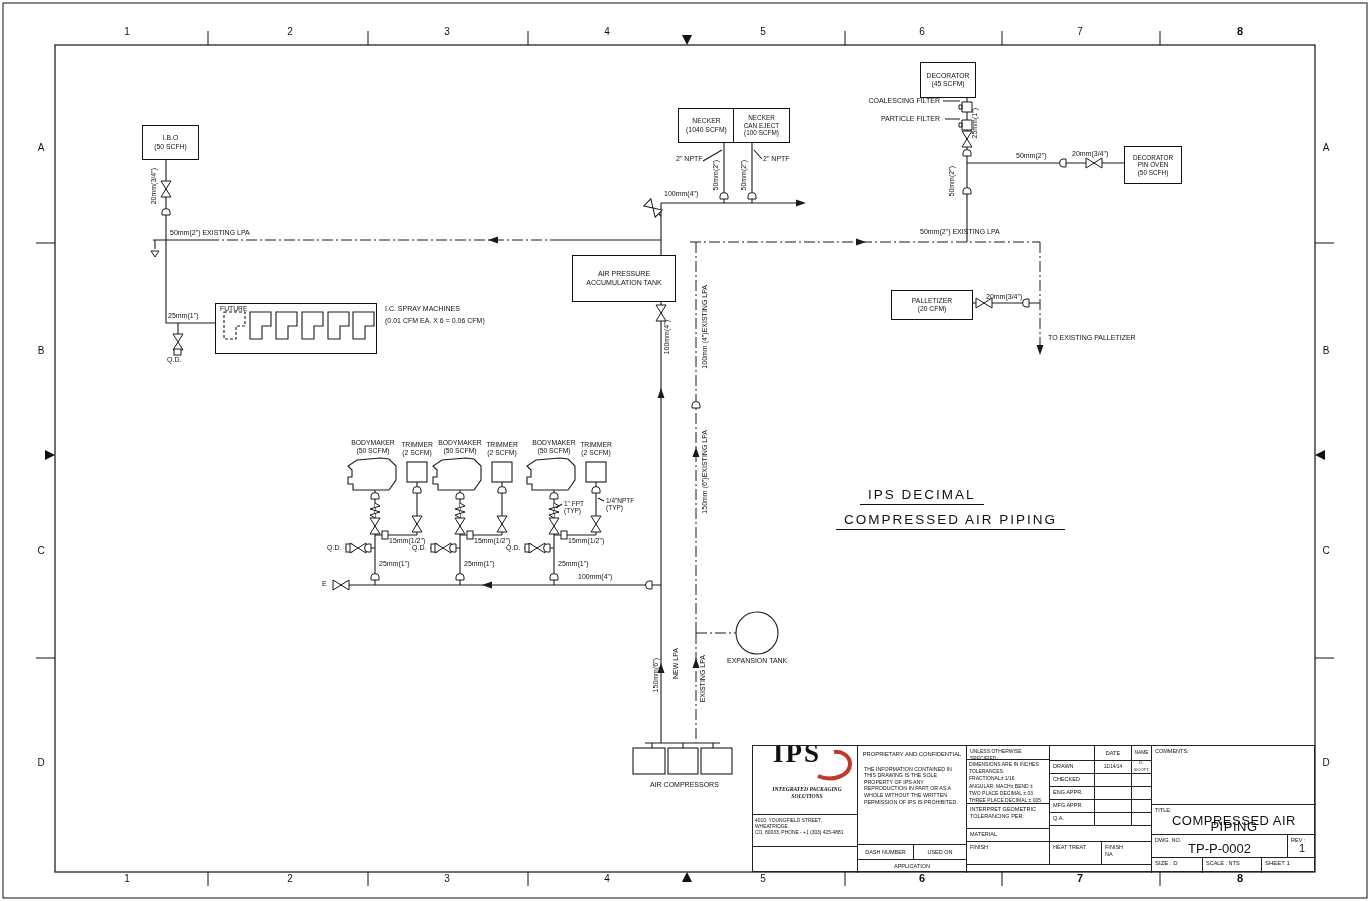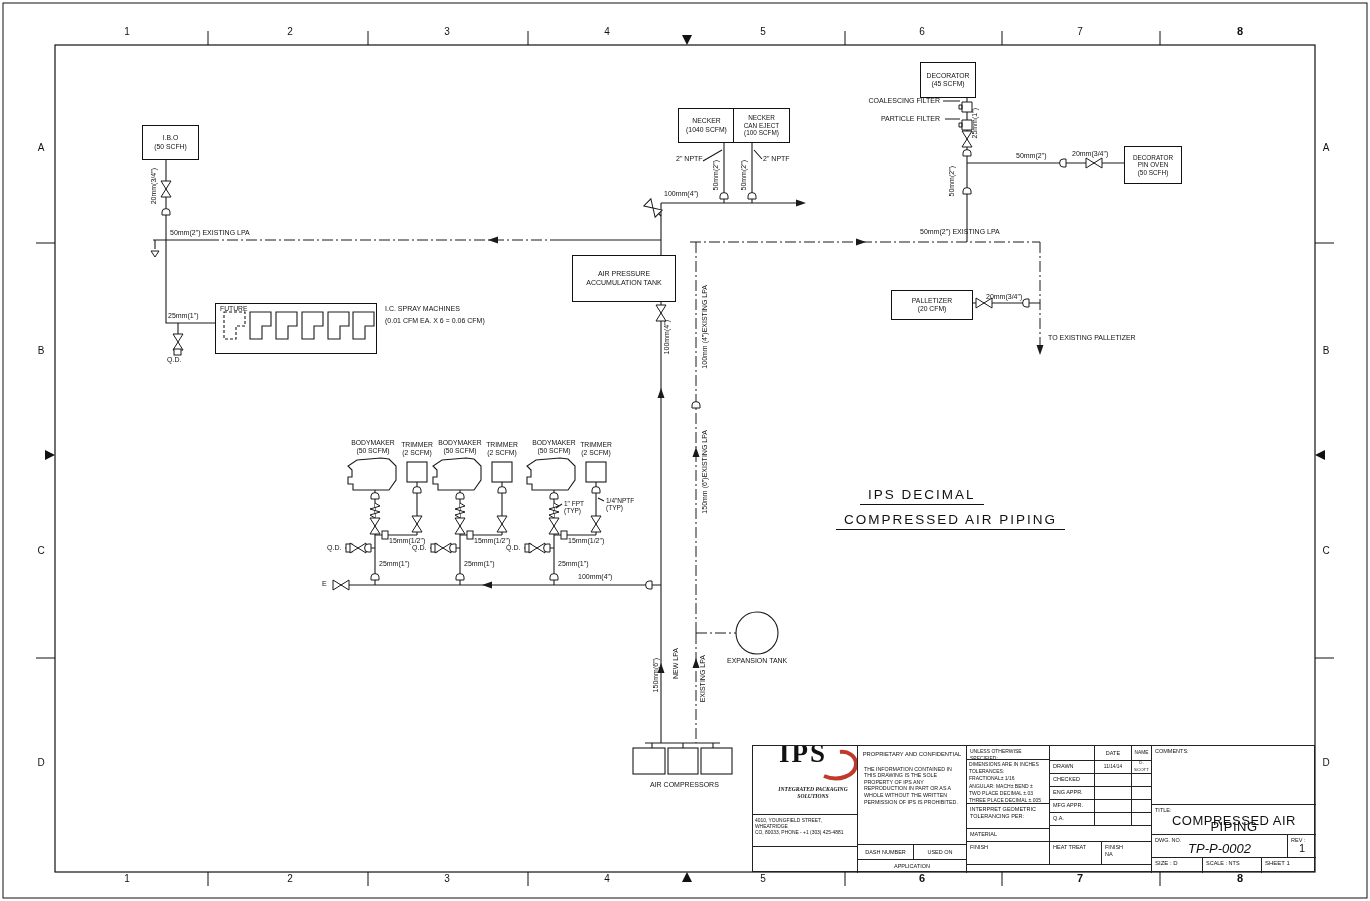--- a/index.html
+++ b/index.html
@@ -20,21 +20,21 @@
   .tcell.noL{border-left:none;} .tcell.noT{border-top:none;}
   .cell-pad{padding:2px 3px;}
   .ctr{display:flex;align-items:center;justify-content:center;text-align:center;}
   .logo-name{font-family:"Liberation Serif",serif;font-weight:bold;font-size:27px;letter-spacing:2px;position:absolute;left:18px;top:4px;}
   .logo-tag{font-family:"Liberation Serif",serif;font-style:italic;font-weight:bold;font-size:5.6px;line-height:6.6px;position:absolute;left:0;top:40px;width:104px;text-align:center;}
   .addr{font-size:4.9px;line-height:6px;padding:3px 2px;}
   .prop-title{font-size:5.8px;text-align:center;padding-top:5px;}
   .prop-body{font-size:5.3px;line-height:6.6px;padding:8px 6px 0 6px;}
   .tol{font-size:5px;line-height:7.2px;padding:1px 2px;}
   .big-title{font-size:13px;letter-spacing:.5px;text-align:center;margin-top:4px;}
-  .dwg-val{font-size:13px;text-align:center;margin-top:2px;font-style:italic;}
+  .dwg-val{font-size:13px;text-align:center;margin-top:2px;}
   .rev-val{font-size:11px;text-align:center;margin-top:1px;}
 </style>
 </head>
 <body>
 
 <div class="page">
 
 <svg class="piping" width="1370" height="901" viewBox="0 0 1370 901">
   <defs>
     <path id="vH" d="M-8,-5 L0,0 L-8,5 Z M8,-5 L0,0 L8,5 Z"></path>
@@ -315,21 +315,21 @@
 <span class="lab vlab" style="left:652px;top:658px;">150mm(6")</span>
 <span class="lab vlab" style="left:699px;top:655px;">EXISTING LPA</span>
 <span class="lab" style="left:727px;top:657px;">EXPANSION TANK</span>
 <span class="lab" style="left:650px;top:781px;">AIR COMPRESSORS</span>
 
 <span class="note1" style="left:860px;top:487px;">IPS DECIMAL</span>
 <span class="note2" style="left:836px;top:512px;">COMPRESSED AIR PIPING</span>
 
 <div class="tb">
 
-  <div class="tcell noL noT" style="left:8px;top:0;width:104px;height:68px;">
+  <div class="tcell noL noT" style="left:2px;top:0;width:104px;height:68px;">
     <div class="logo-name">IPS</div>
     <svg width="46" height="40" style="position:absolute;left:55px;top:0;">
       <path d="M8,30 C22,36 40,30 40,18 C40,10 32,5 24,6" stroke="#c0392b" stroke-width="4" fill="none"></path>
     </svg>
     <div class="logo-tag">
       <div>INTEGRATED PACKAGING</div>
       <div>SOLUTIONS</div>
     </div>
   </div>
   <div class="tcell noL addr" style="left:0;top:68px;width:104px;height:32px;">

